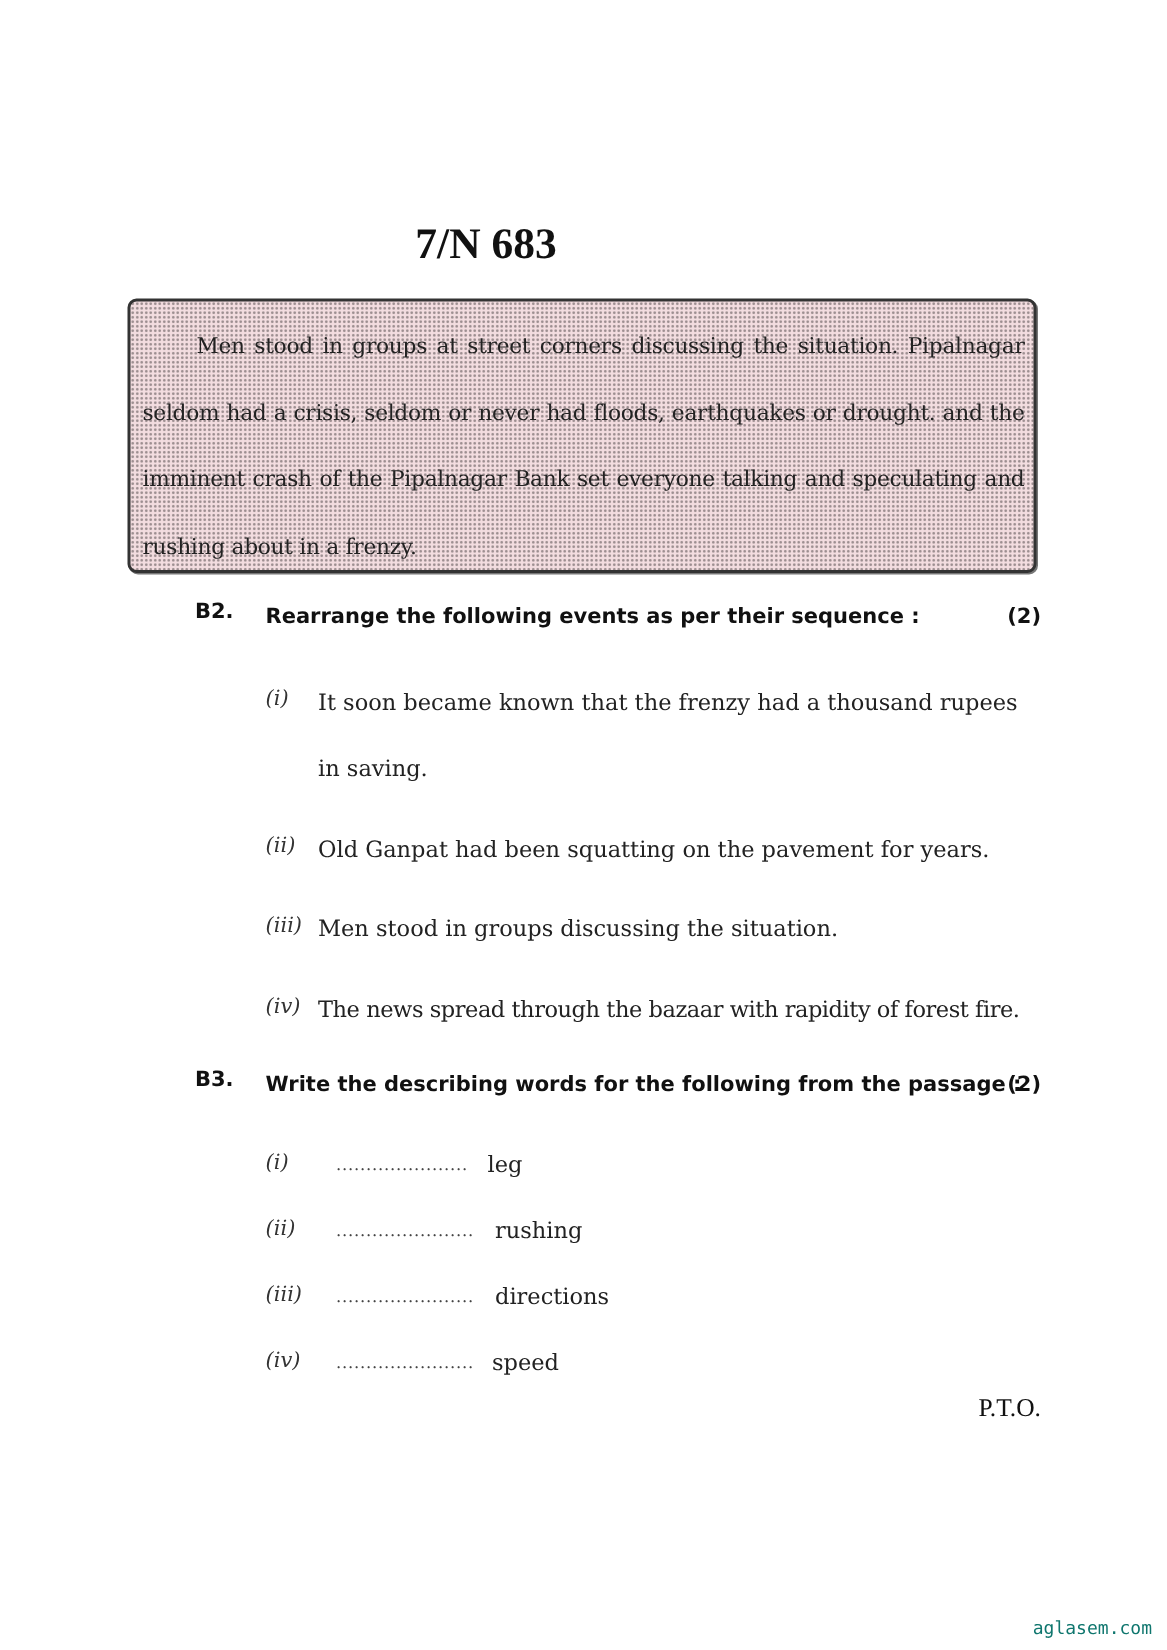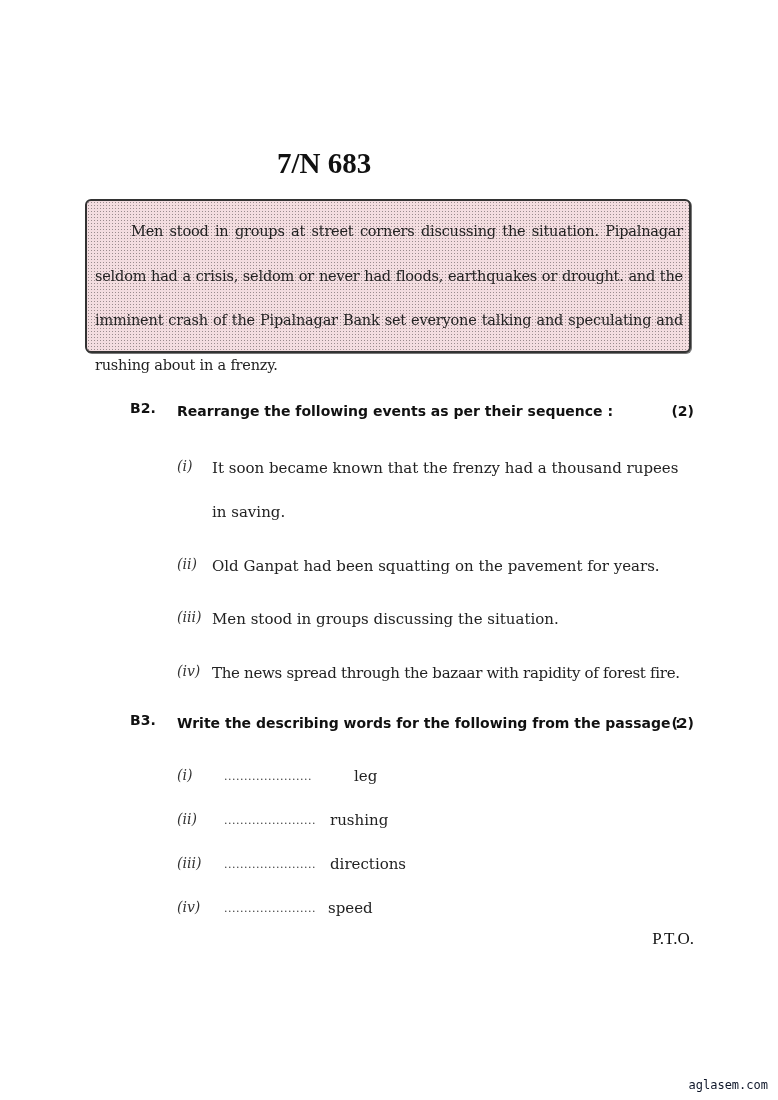--- a/index.html
+++ b/index.html
@@ -6,21 +6,21 @@
   body {
     width: 778px; height: 1100px; background: #ffffff; position: relative;
     overflow: hidden; color: #1a1a1a;
     font-family: "DejaVu Serif", "Liberation Serif", serif;
   }
   .page-code {
     position: absolute; left: 0; width: 648px; top: 147px; text-align: center;
     font-family: "Liberation Serif", serif; font-weight: bold; font-size: 29px; color: #111;
   }
   .passage-box {
-    position: absolute; left: 85px; top: 199px; width: 606px; height: 154px;
+    position: absolute; left: 85px; top: 199px; width: 606px; height: 183px;
     border: 2px solid #333; border-radius: 6px; box-sizing: border-box;
     background-color: #f3dde0;
     background-image: radial-gradient(#9a8c8e 0.8px, transparent 0.9px);
     background-size: 3px 3px;
     box-shadow: 1px 1px 0 #777;
   }
   .passage-text {
     position: absolute; left: 8px; right: 6px; top: 8px;
     font-family: "DejaVu Serif", serif; font-size: 14.5px; line-height: 44.5px;
     text-align: justify; color: #222; letter-spacing: -0.2px;
@@ -38,21 +38,21 @@
   .item-text { position: absolute; left: 35px; right: 0; line-height: 44px; top: -12px; }
   .blank-item { position: absolute; left: 177px; font-size: 15px; color: #222; }
   .blank-dots { position: absolute; left: 47px; letter-spacing: 0.5px; font-size: 11px; top: 3px; color: #444; }
   .blank-word { position: absolute; white-space: nowrap; }
   .pto {
     position: absolute; right: 84px; top: 929px;
     font-family: Liberation Serif, serif; font-size: 17px; color: #111;
   }
   .watermark {
     position: absolute; right: 10px; top: 1078px;
-    font-family: "DejaVu Sans Mono", monospace; font-size: 12px; color: #0f172a;
+    font-family: "DejaVu Sans Mono", monospace; font-size: 12px; color: #0f766e;
   }
 </style>
 </head>
 <body>
 
 <div class="page-code">7/N 683</div>
 
 <div class="passage-box">
   <div class="passage-text"><span class="indent"></span><span>Men stood in groups at street corners discussing the situation. Pipalnagar seldom had a crisis, seldom or never had floods, earthquakes or drought. and the imminent crash of the Pipalnagar Bank set everyone talking and speculating and rushing about in a frenzy.</span></div>
 </div>
@@ -82,21 +82,21 @@
 
 <div class="q-head" style="top:715px;">
   <span class="q-num">B3.</span>
   <span class="q-text">Write the describing words for the following from the passage :</span>
   <span class="q-marks">(2)</span>
 </div>
 
 <div class="blank-item" style="top:767px;">
   <span class="roman">(i)</span>
   <span class="blank-dots">......................</span>
-  <span class="blank-word" style="left:148px;margin-left:29px;">leg</span>
+  <span class="blank-word" style="left:148px;">leg</span>
 </div>
 <div class="blank-item" style="top:811px;">
   <span class="roman">(ii)</span>
   <span class="blank-dots">.......................</span>
   <span class="blank-word" style="left:153px;">rushing</span>
 </div>
 <div class="blank-item" style="top:855px;">
   <span class="roman">(iii)</span>
   <span class="blank-dots">.......................</span>
   <span class="blank-word" style="left:153px;">directions</span>

